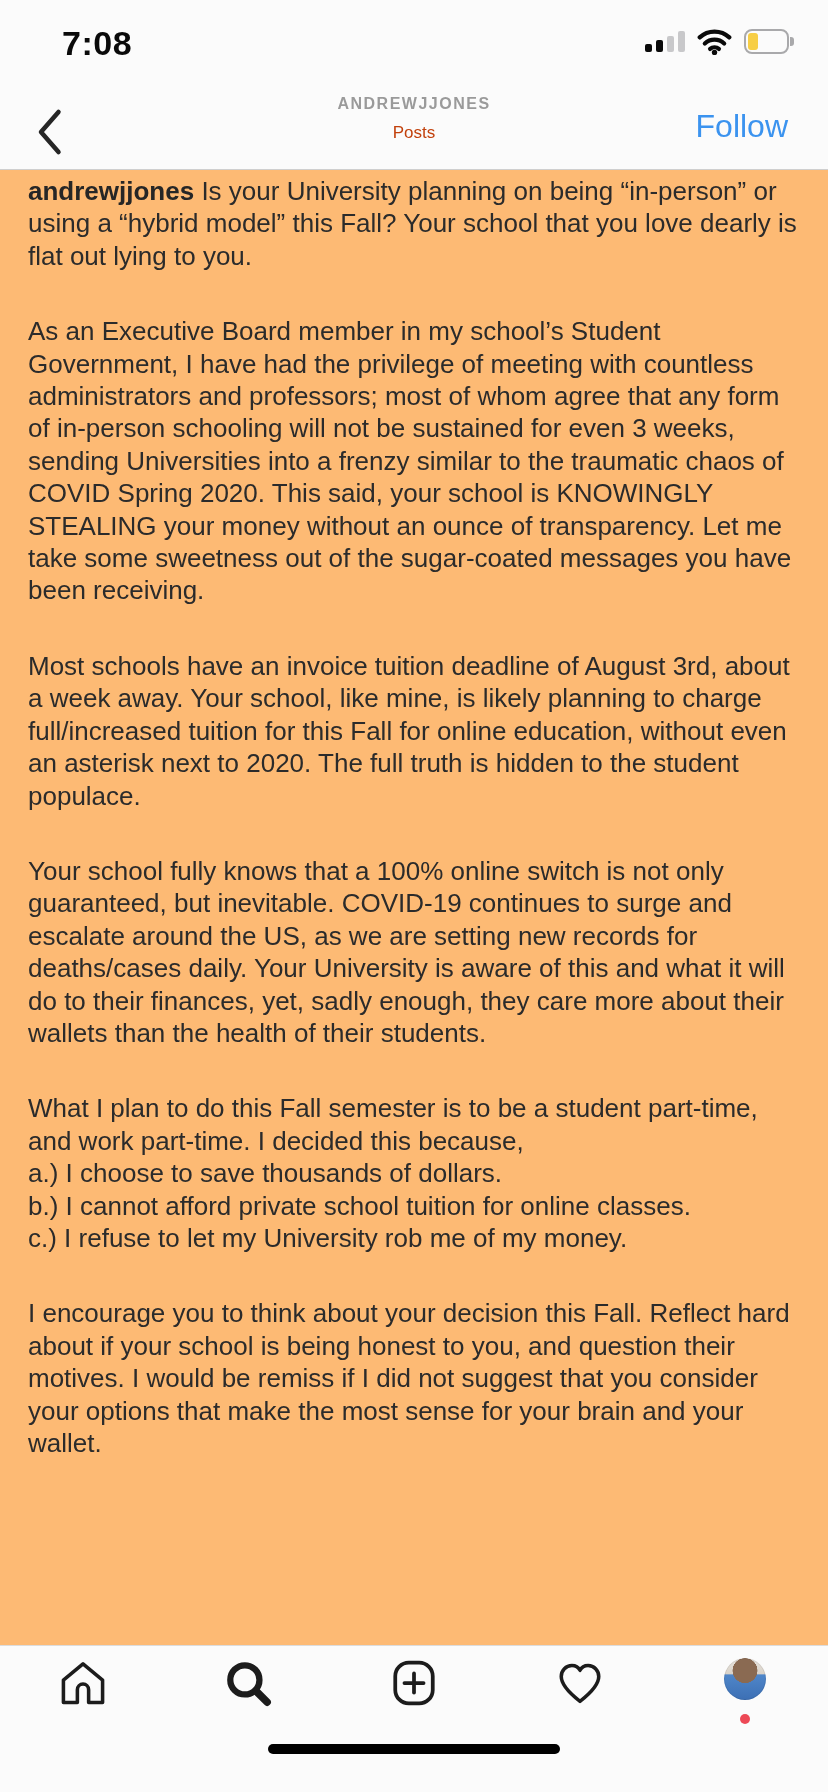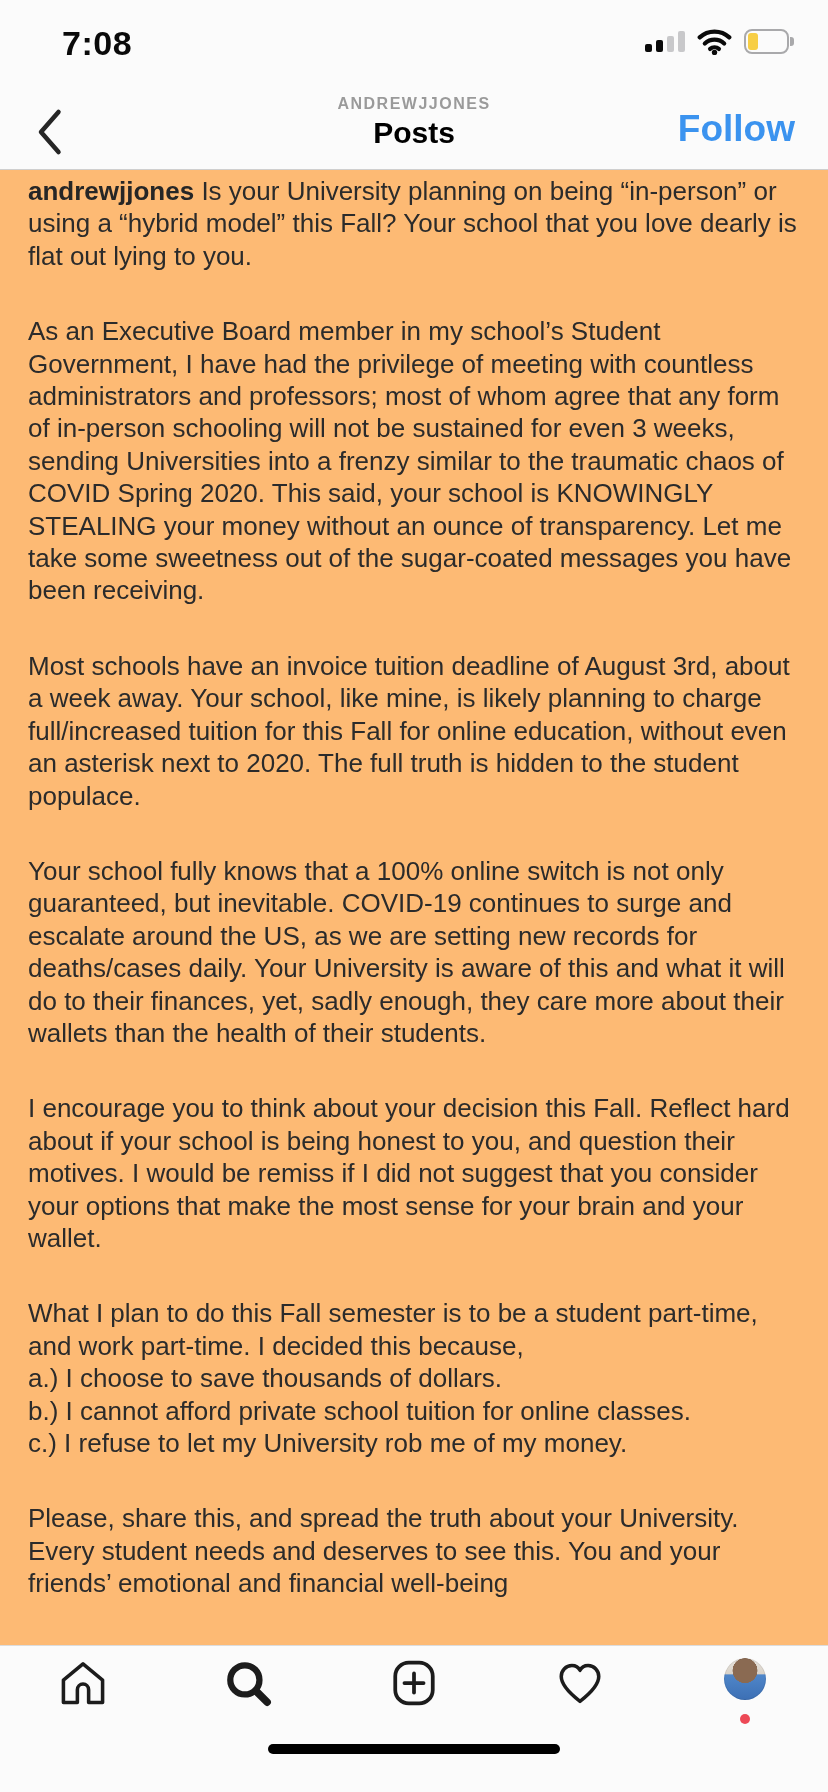--- a/index.html
+++ b/index.html
@@ -53,25 +53,25 @@
     position:absolute;left:26px;top:12px;width:50px;height:60px;
     display:flex;align-items:center;justify-content:center;cursor:pointer;
   }
   .header-titles{
     position:absolute;left:0;right:0;top:2px;text-align:center;
   }
   .header-username{
     font-size:16px;font-weight:700;color:#9a9a9a;letter-spacing:1.5px;line-height:24px;
   }
   .page-title{
-    font-size:30px;font-weight:700;color:#000000;line-height:34px;
+    font-size:17px;font-weight:400;color:#c2410c;line-height:34px;
   }
   .follow-button{
-    position:absolute;right:33px;top:14px;background:none;border:none;padding:4px 0;
-    font-family:inherit;font-size:37px;font-weight:700;color:var(--accent,#3b93ef);cursor:pointer;
+    position:absolute;right:40px;top:14px;background:none;border:none;padding:4px 0;
+    font-family:inherit;font-size:32px;font-weight:400;color:var(--accent,#3b93ef);cursor:pointer;
   }
 
   
   .content{
     position:absolute;top:170px;left:0;right:0;bottom:146px;
     background:#fdba74;overflow:hidden;
     padding:5px 26px 0 28px;box-sizing:border-box;
   }
   .para{
     margin:0 0 43px 0;
@@ -145,26 +145,25 @@
       <div class="page-title">Posts</div>
     </div>
     <button class="follow-button">Follow</button>
   </div>
 
   <div class="content">
     <p class="para"><span class="caption-username">andrewjjones</span> <span>Is your University planning on being “in-person” or using a “hybrid model” this Fall? Your school that you love dearly is flat out lying to you.</span></p>
     <p class="para">As an Executive Board member in my school’s Student Government, I have had the privilege of meeting with countless administrators and professors; most of whom agree that any form of in-person schooling will not be sustained for even 3 weeks, sending Universities into a frenzy similar to the traumatic chaos of COVID Spring 2020. This said, your school is KNOWINGLY STEALING your money without an ounce of transparency. Let me take some sweetness out of the sugar-coated messages you have been receiving.</p>
     <p class="para">Most schools have an invoice tuition deadline of August 3rd, about a week away. Your school, like mine, is likely planning to charge full/increased tuition for this Fall for online education, without even an asterisk next to 2020. The full truth is hidden to the student populace.</p>
     <p class="para">Your school fully knows that a 100% online switch is not only guaranteed, but inevitable. COVID-19 continues to surge and escalate around the US, as we are setting new records for deaths/cases daily. Your University is aware of this and what it will do to their finances, yet, sadly enough, they care more about their wallets than the health of their students.</p>
-    <p class="para">I encourage you to think about your decision this Fall. Reflect hard about if your school is being honest to you, and question their motives. I would be remiss if I did not suggest that you consider your options that make the most sense for your brain and your wallet.</p>
     <p class="para">What I plan to do this Fall semester is to be a student part-time, and work part-time. I decided this because,
 a.) I choose to save thousands of dollars.
 b.) I cannot afford private school tuition for online classes.
 c.) I refuse to let my University rob me of my money.</p>
-    <p class="para">Please, share this, and spread the truth about your University. Every student needs and deserves to see this. You and your friends’ emotional and financial well-being</p>
+    <p class="para">I encourage you to think about your decision this Fall. Reflect hard about if your school is being honest to you, and question their motives. I would be remiss if I did not suggest that you consider your options that make the most sense for your brain and your wallet.</p>
   </div>
 
   <div class="tab-bar">
     <div class="tab-items">
       <div class="tab-item">
         <svg width="50" height="50" viewBox="0 0 24 24">
           <path d="M2.6 10.6 L12 2.8 L21.4 10.6 V21.4 H14.7 V15.2 a2.7 2.7 0 0 0 -5.4 0 V21.4 H2.6 Z" fill="none" stroke="#1c1c1c" stroke-width="1.7" stroke-linejoin="round"></path>
         </svg>
       </div>
       <div class="tab-item">

